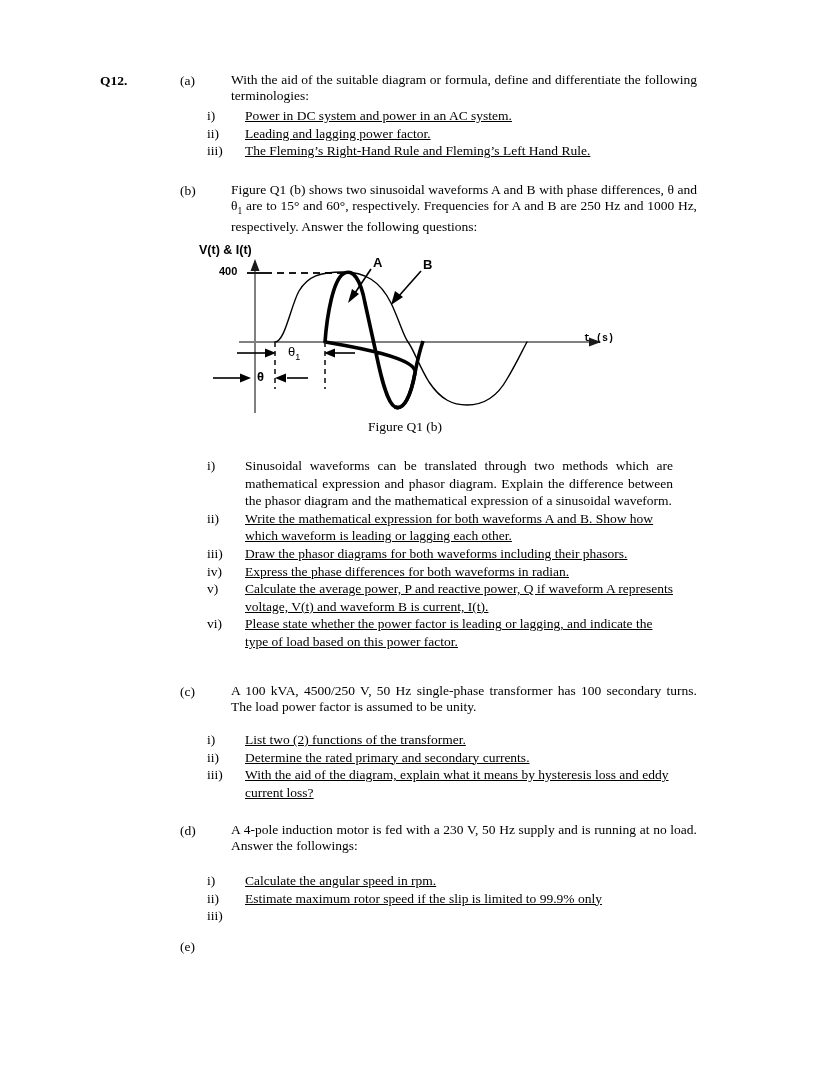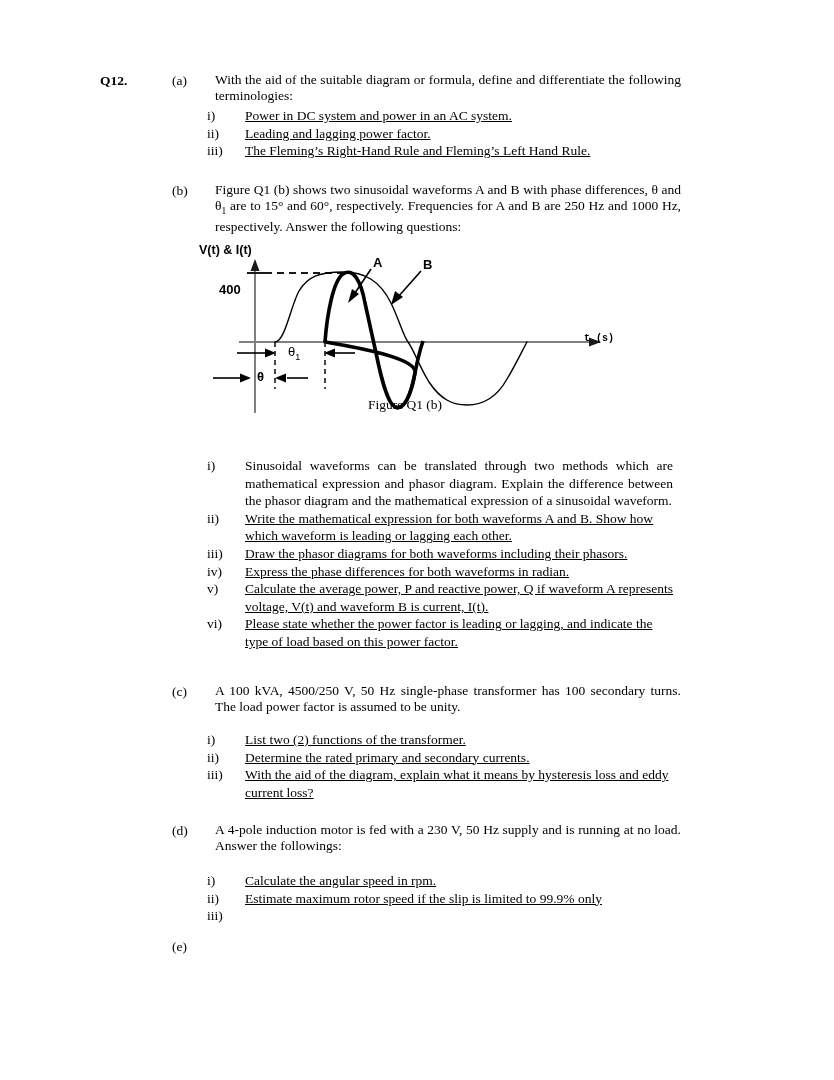--- a/index.html
+++ b/index.html
@@ -20,21 +20,21 @@
     left: 0; top: 0;
     width: 834px;
     height: 1080px;
   }
 
   
   .qrow {
     position: absolute;
     display: grid;
     grid-template-columns: 68px 39px 1fr;
-    column-gap: 4px;
+    column-gap: 12px;
   }
   .qlabel {
     font-weight: bold;
     font-size: 13.5px;
     line-height: 17.6px;
   }
   .qletter {
     font-size: 13.5px;
     line-height: 17.6px;
   }
@@ -67,21 +67,21 @@
   #figure-block {
     position: absolute;
     left: 195px;
     top: 245px;
     width: 420px;
     height: 200px;
   }
   #figure-caption {
     position: absolute;
     left: 195px;
-    top: 396px;
+    top: 418px;
     width: 420px;
     text-align: center;
     font-size: 13.5px;
     line-height: 17.6px;
   }
   .fig-svg { display: block; }
 </style>
 </head>
 <body>
 
@@ -167,21 +167,21 @@
         <polygon points="153,58 157,44 164,49" fill="#000000"></polygon>
       </g>
 
       <g>
         <line x1="226" y1="26" x2="203" y2="52" stroke="#000000" stroke-width="1.6"></line>
         <polygon points="196,60 200,46 208,52" fill="#000000"></polygon>
       </g>
     </svg>
 
     <div style="position:absolute; left:4px; top:-2px; font-family:'Liberation Sans',sans-serif; font-size:12.5px; font-weight:700; white-space:nowrap;">V(t) &amp; I(t)</div>
-    <div style="position:absolute; left:24px; top:20px; font-family:'Liberation Sans',sans-serif; font-size:13px; font-weight:600;margin-top:17px;">400</div>
+    <div style="position:absolute; left:24px; top:20px; font-family:'Liberation Sans',sans-serif; font-size:11px; font-weight:600;">400</div>
     <div style="position:absolute; left:389px; top:88px; font-family:Liberation Mono, monospace; font-size:10px; font-weight:600; white-space:nowrap;">t (s)</div>
     <div style="position:absolute; left:178px; top:10px; font-family:'Liberation Sans',sans-serif; font-size:13px; font-weight:600;">A</div>
     <div style="position:absolute; left:228px; top:12px; font-family:'Liberation Sans',sans-serif; font-size:13px; font-weight:600;">B</div>
     <div style="position:absolute; left:93px; top:99px; font-family:'Liberation Sans',sans-serif; font-size:13px; font-weight:400;"><span>θ</span><span style="font-size:9px; vertical-align:sub;">1</span></div>
     <div style="position:absolute; left:62px; top:124px; font-family:'Liberation Sans',sans-serif; font-size:13px; font-weight:600;">θ</div>
   </div>
 
   <div id="figure-caption">Figure Q1 (b)</div>
 
   <div class="rlist" style="position:absolute; left:207px; top:457px; width:466px;">

